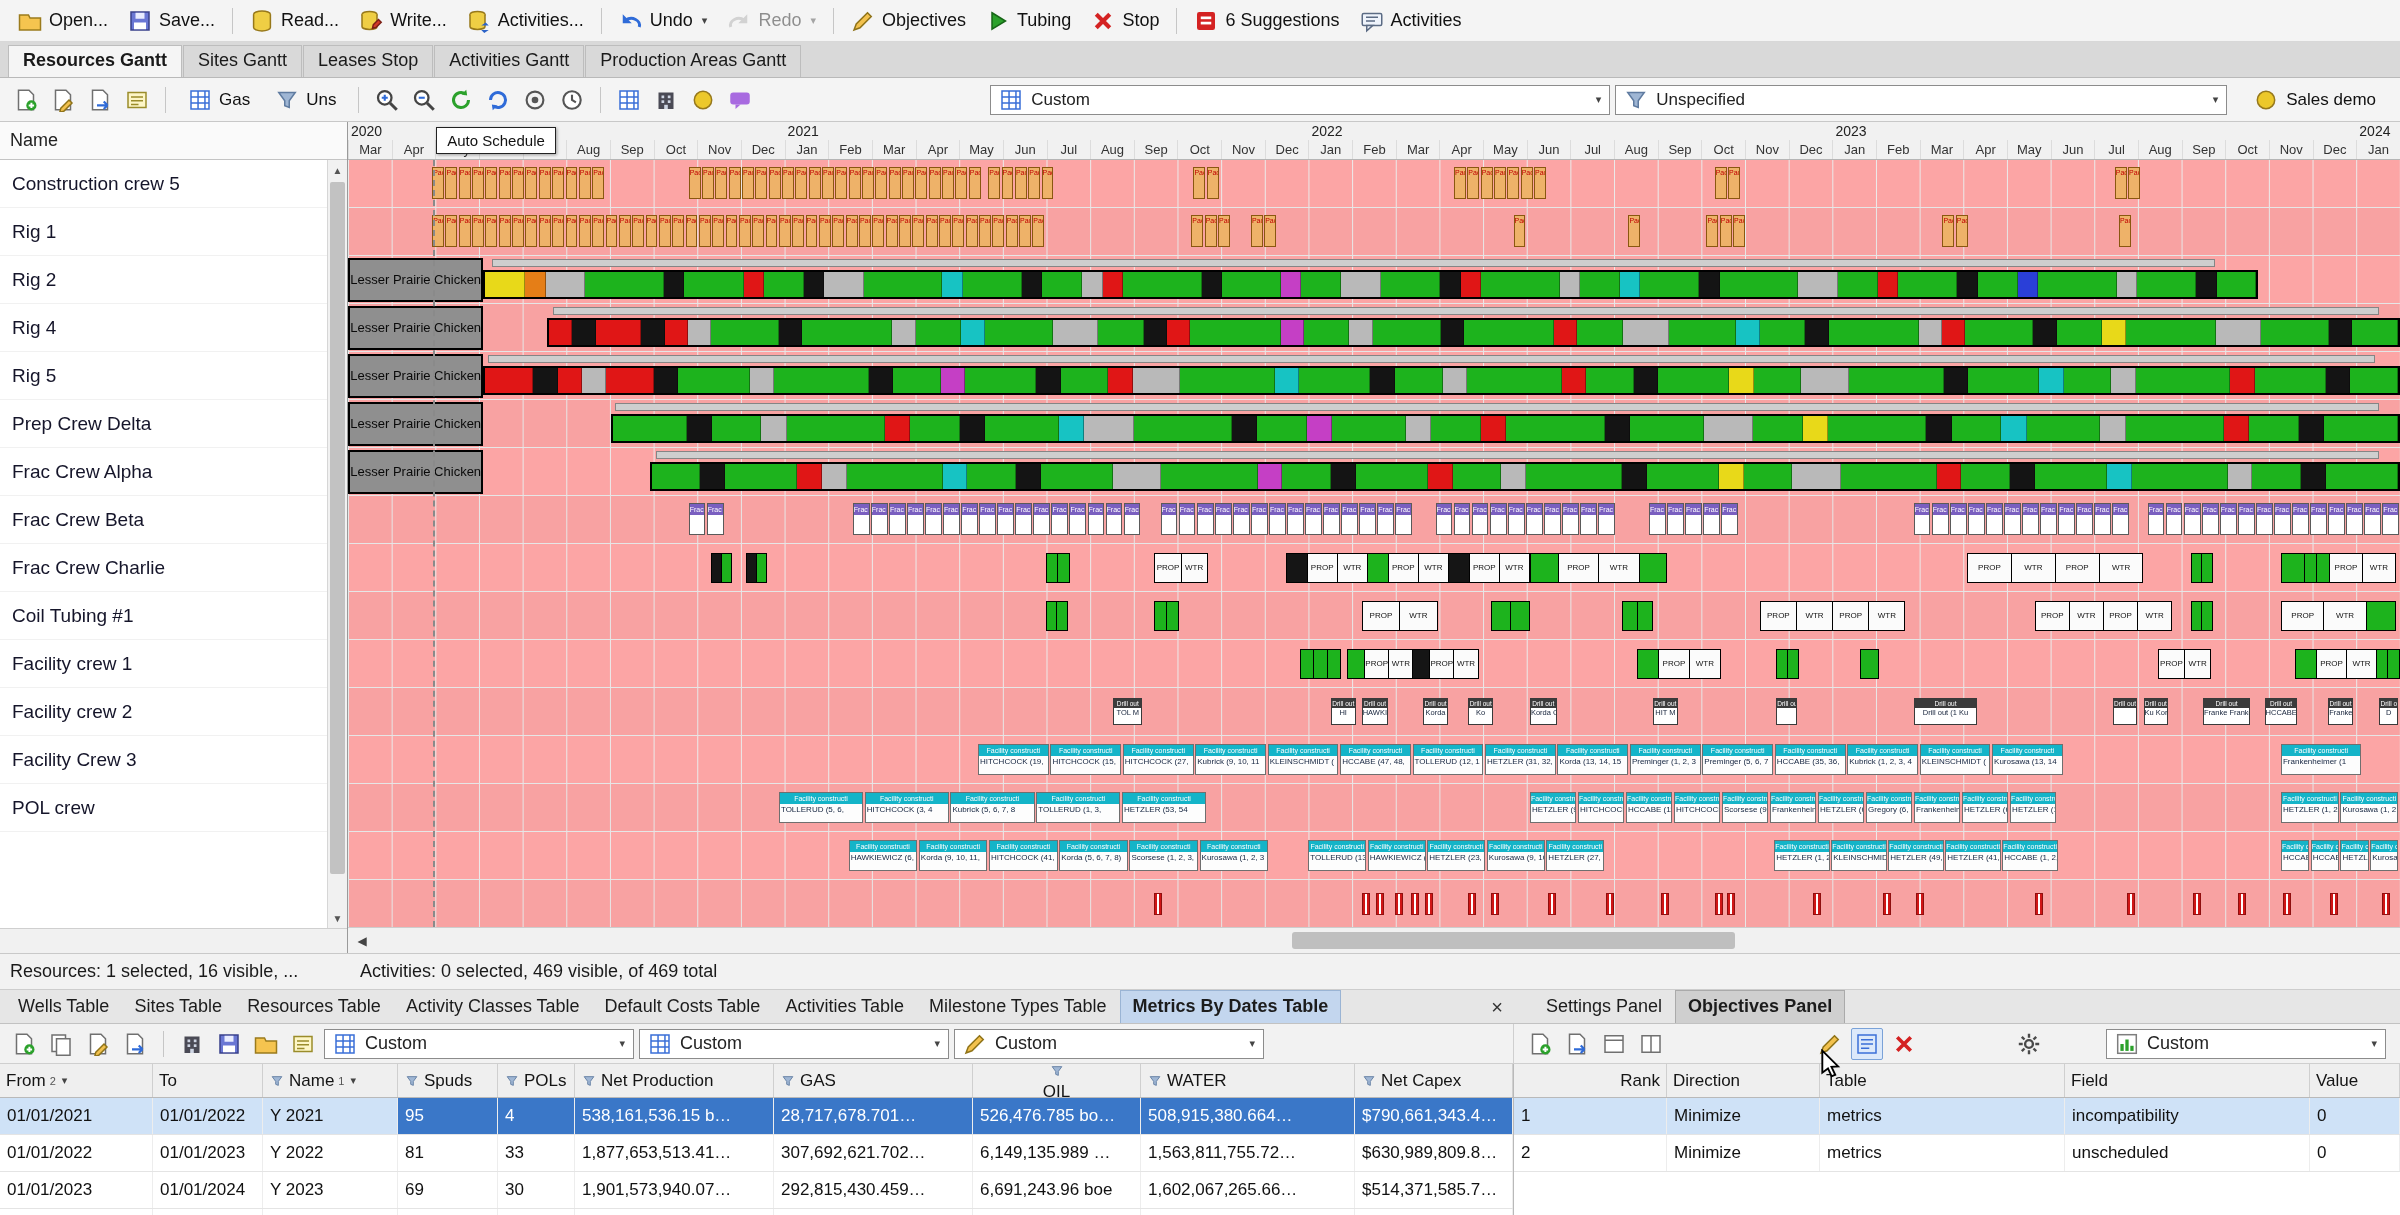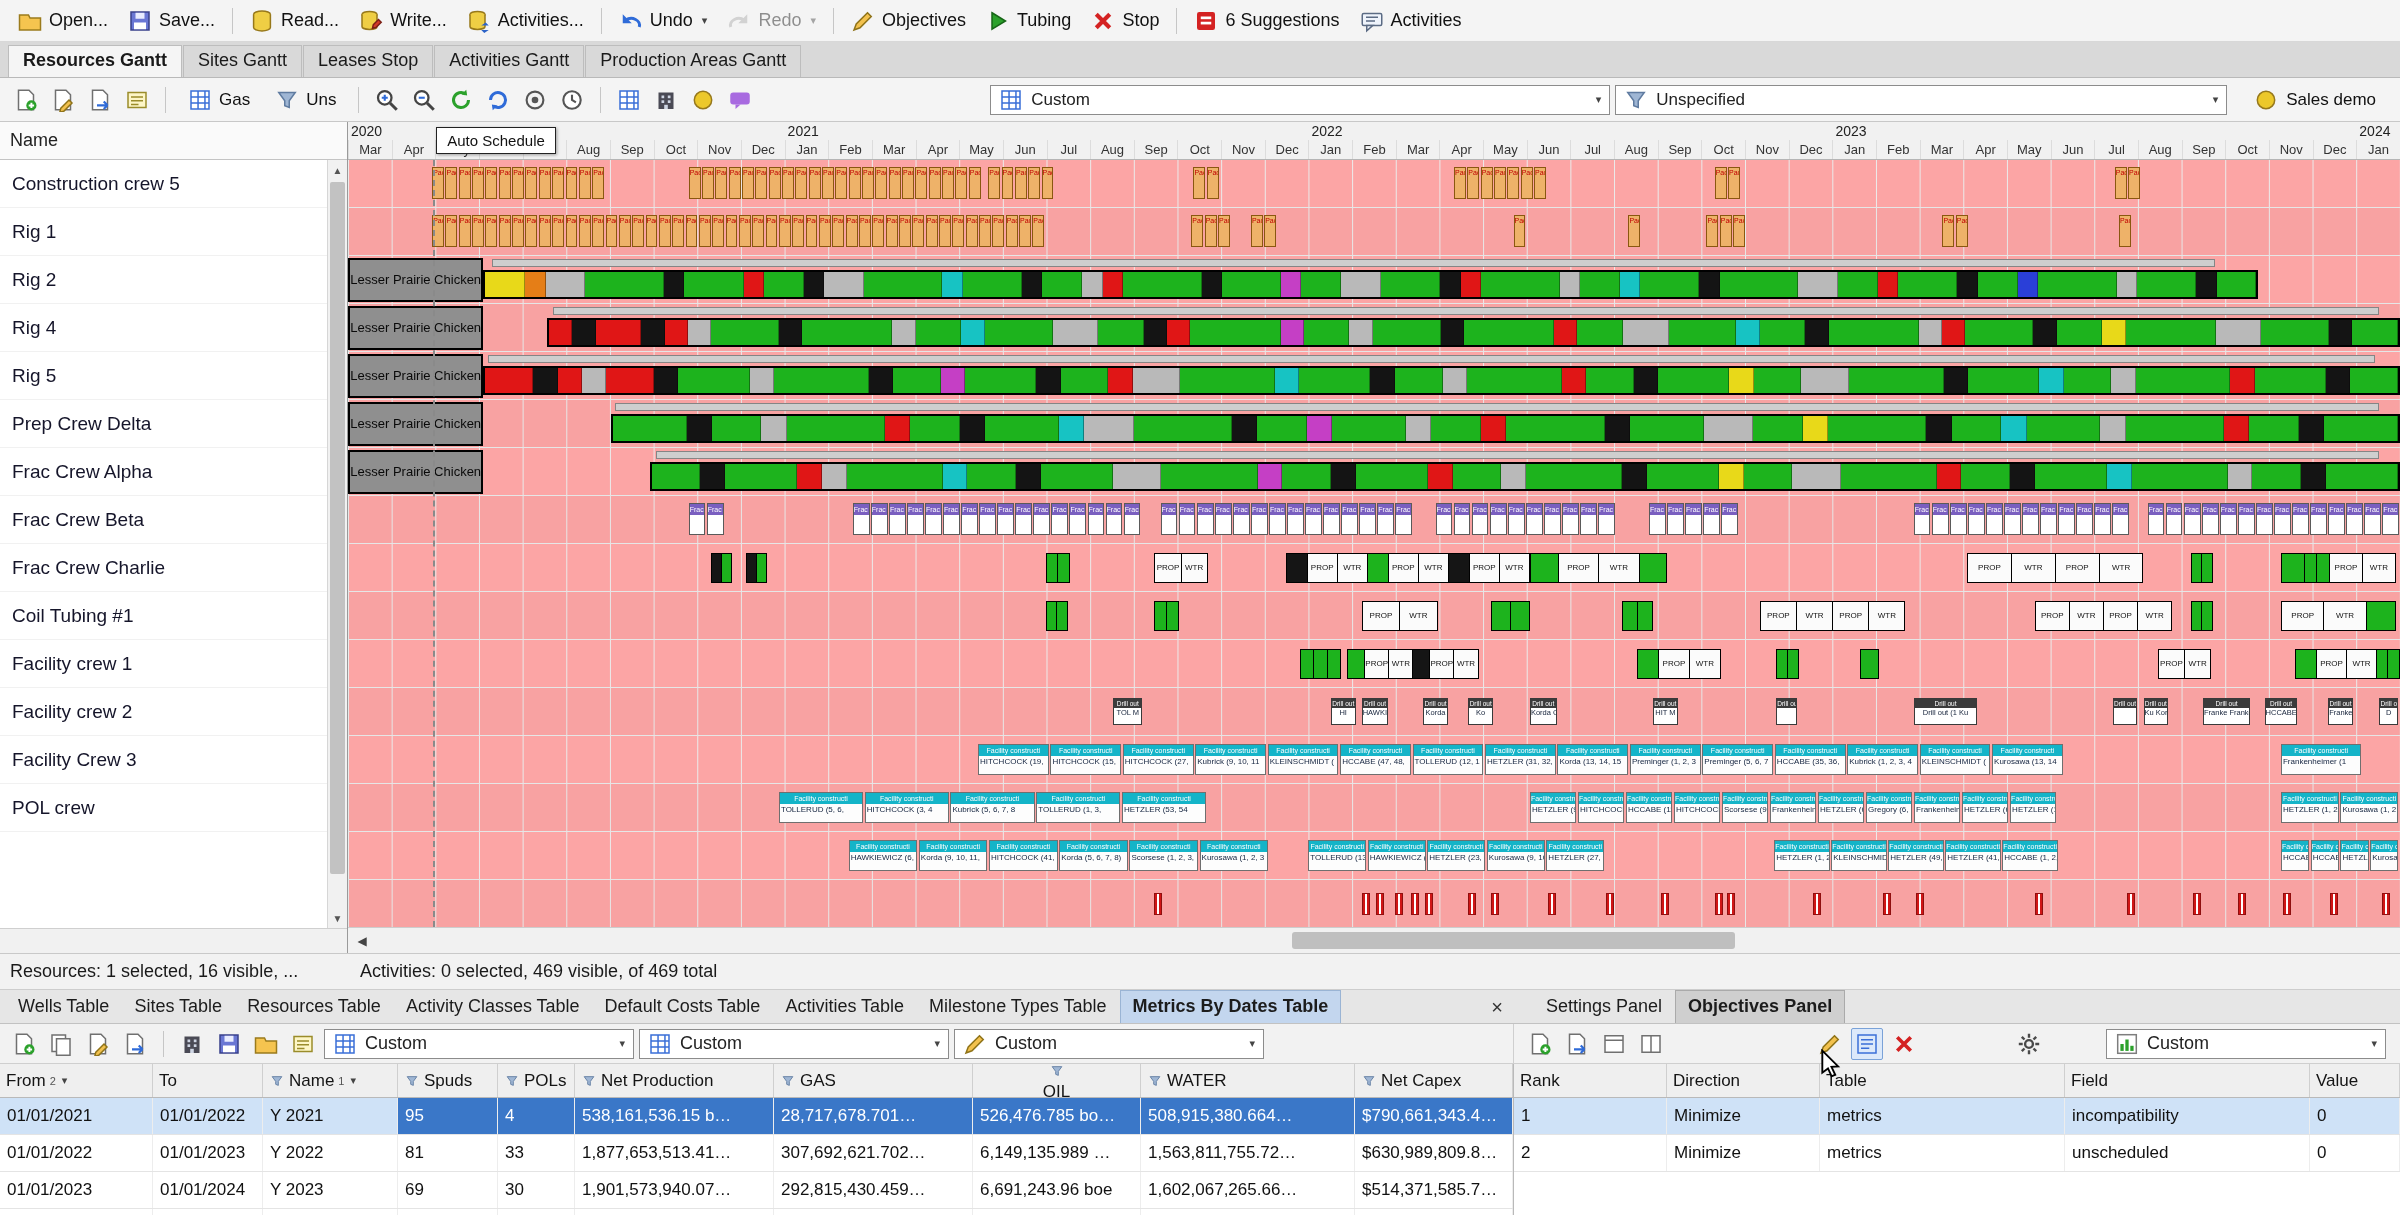--- a/index.html
+++ b/index.html
@@ -1875,21 +1875,21 @@
             <div class="td" style="width: 77px;"></div>
             <div class="td" style="width: 199px;"></div>
             <div class="td" style="width: 199px;"></div>
             <div class="td" style="width: 168px;"></div>
             <div class="td" style="width: 214px;"></div>
             <div class="td" style="width: 158px;"></div>
           </div>
         </div>
       <div id="objectives-panel">
           <div class="thead">
-            <div class="th" style="width: 153px;">
+            <div class="th" style="width: 153px; justify-content: flex-end;">
               <span>Rank</span>
             </div>
             <div class="th" style="width: 153px;">
               <span>Direction</span>
             </div>
             <div class="th" style="width: 245px;">
               <span>Table</span>
             </div>
             <div class="th" style="width: 245px;">
               <span>Field</span>

